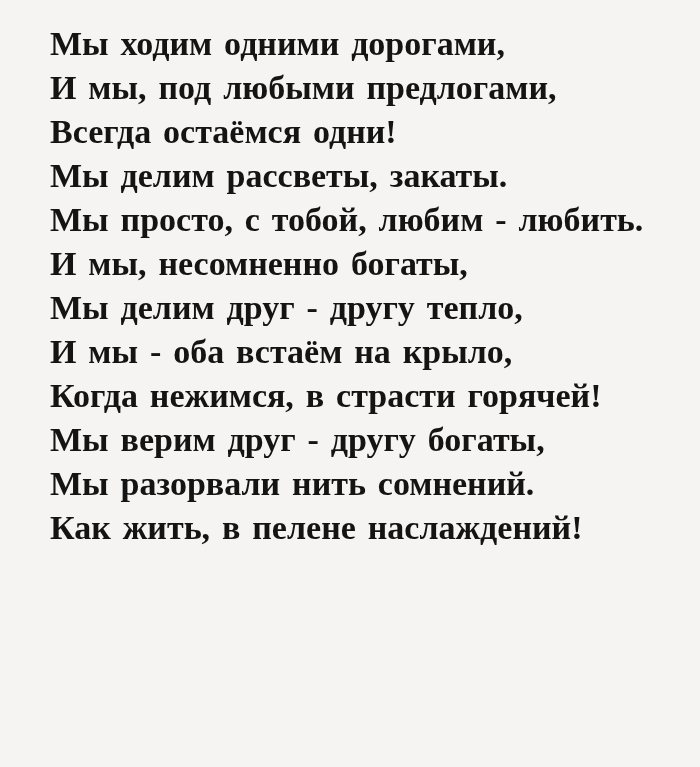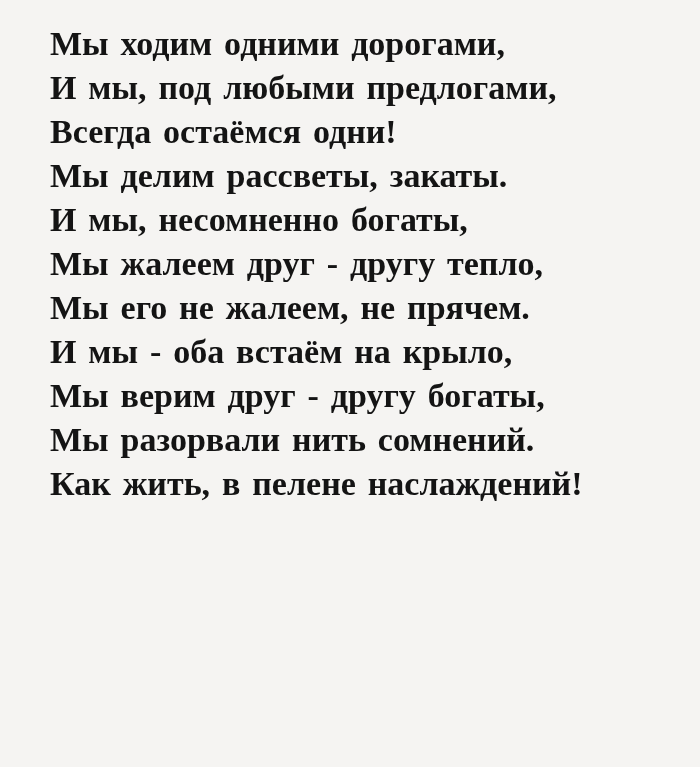--- a/index.html
+++ b/index.html
@@ -31,20 +31,21 @@
   }
 </style>
 </head>
 <body>
 
 <div class="poem-canvas">
   <div class="poem-line">Мы ходим одними дорогами,</div>
   <div class="poem-line">И мы, под любыми предлогами,</div>
   <div class="poem-line">Всегда остаёмся одни!</div>
   <div class="poem-line">Мы делим рассветы, закаты.</div>
+  <div class="poem-line">Мы просто, с тобой, любим - любить.</div>
   <div class="poem-line">И мы, несомненно богаты,</div>
-  <div class="poem-line">Мы жалеем друг - другу тепло,</div>
-  <div class="poem-line">Мы его не жалеем, не прячем.</div>
+  <div class="poem-line">Мы делим друг - другу тепло,</div>
   <div class="poem-line">И мы - оба встаём на крыло,</div>
+  <div class="poem-line">Когда нежимся, в страсти горячей!</div>
   <div class="poem-line">Мы верим друг - другу богаты,</div>
   <div class="poem-line">Мы разорвали нить сомнений.</div>
   <div class="poem-line">Как жить, в пелене наслаждений!</div>
 </div>
 
 </body></html>

